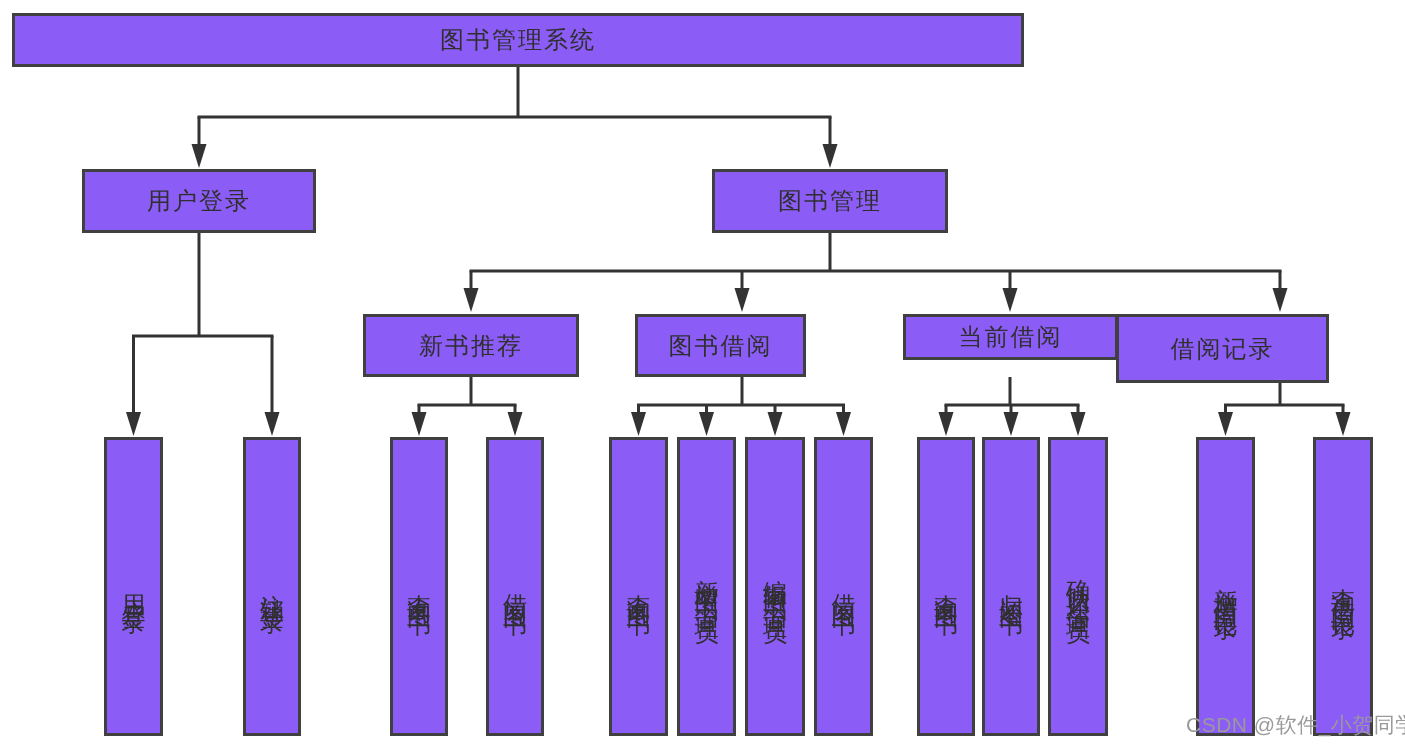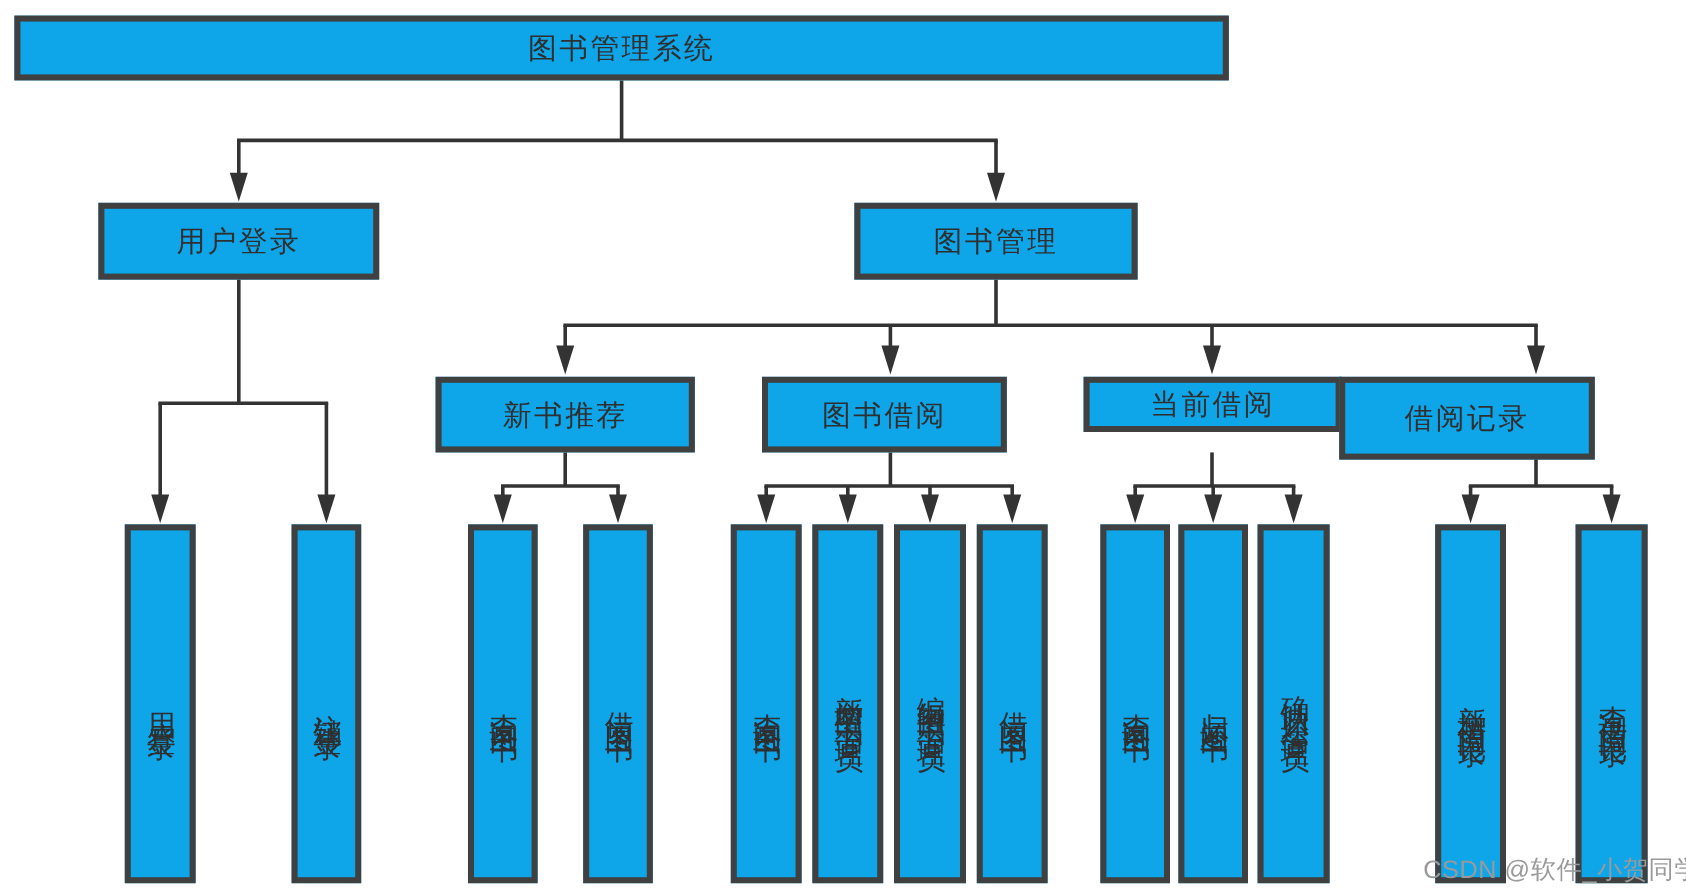--- a/index.html
+++ b/index.html
@@ -9,22 +9,22 @@
     background:#ffffff;
     font-family:"Liberation Sans","DejaVu Sans",sans-serif;
     overflow:hidden;
   }
   #connectors { position:absolute; left:0; top:0; width:1405px; height:747px; }
   #connectors line { stroke:#333333; stroke-width:3; }
   #connectors polygon { fill:#333333; }
   .box {
     position:absolute;
     box-sizing:border-box;
-    background:#0ea5e9;
-    border:5px solid #404040;
+    background:#8b5cf6;
+    border:3px solid #404040;
     display:flex; align-items:center; justify-content:center;
     color:#2f2f2f;
   }
   .box.h { font-size:24px; letter-spacing:2px; white-space:nowrap; }
   .box.v span {
     writing-mode:vertical-rl;
     text-orientation:mixed;
     font-size:24px;
     letter-spacing:6px;
     line-height:1;
@@ -112,21 +112,21 @@
   <div class="box h" style="left:82px;top:169px;width:234px;height:64px">
     <span>用户登录</span>
   </div>
   <div class="box h" style="left:712px;top:169px;width:236px;height:64px">
     <span>图书管理</span>
   </div>
 
   <div class="box h" style="left:363px;top:314px;width:216px;height:63px">
     <span>新书推荐</span>
   </div>
-  <div class="box h" style="left:635px;top:314px;width:204px;height:63px">
+  <div class="box h" style="left:635px;top:314px;width:171px;height:63px">
     <span>图书借阅</span>
   </div>
   <div class="box h" style="left:903px;top:314px;width:215px;height:46px">
     <span>当前借阅</span>
   </div>
   <div class="box h" style="left:1116px;top:314px;width:213px;height:69px">
     <span>借阅记录</span>
   </div>
 
   <div class="box v" style="left:104px;top:437px;width:59px;height:299px">

